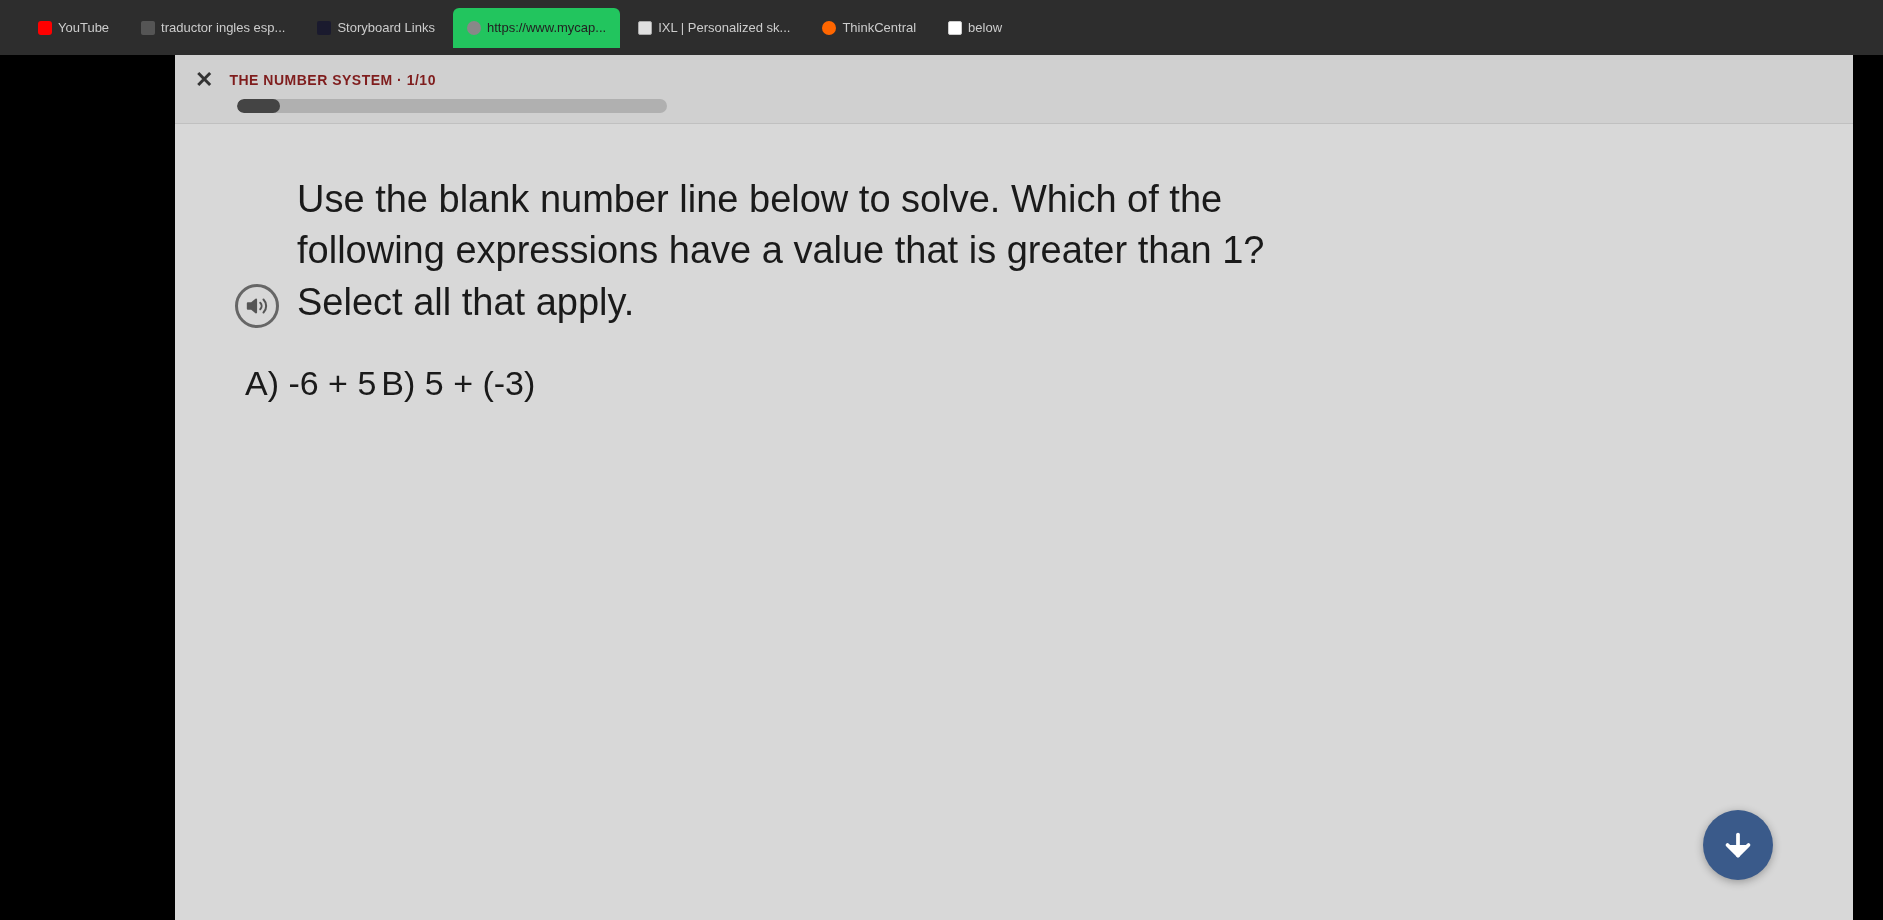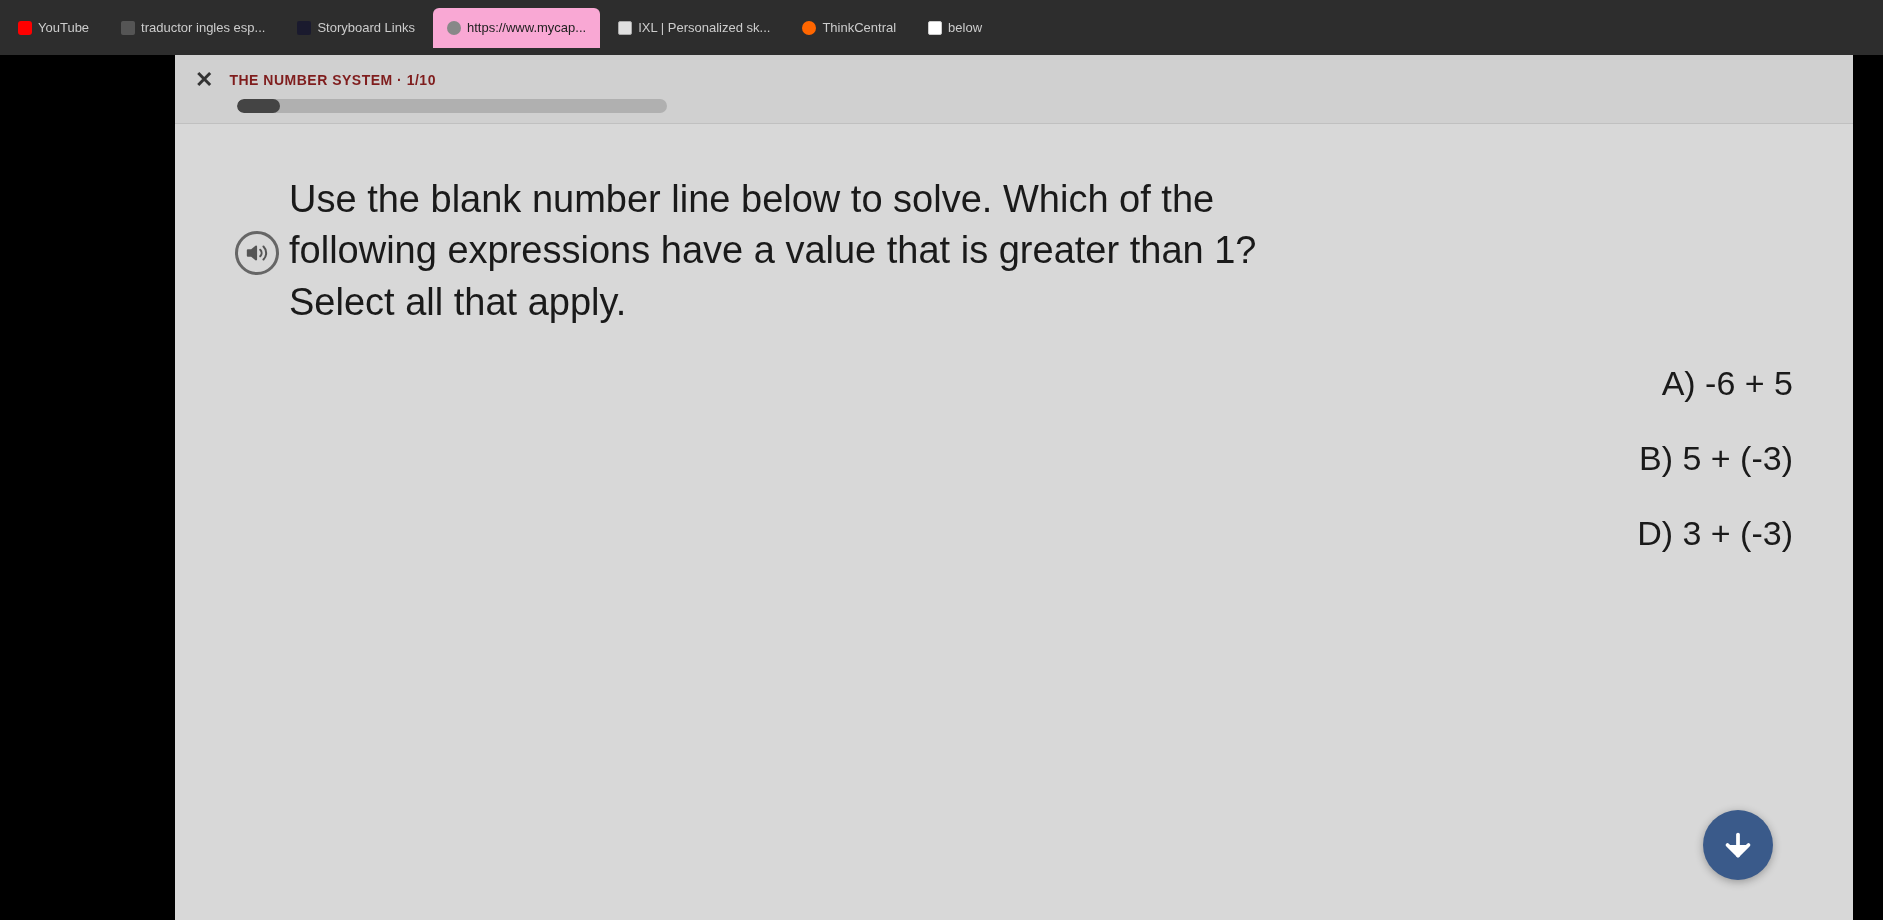--- a/index.html
+++ b/index.html
@@ -13,40 +13,40 @@
       display: flex;
       flex-direction: column;
     }
 
     
     .tab-bar {
       background: #2d2d2d;
       height: 55px;
       display: flex;
       align-items: center;
-      padding: 0 4px;
+      padding: 0 24px;
       gap: 4px;
       flex-shrink: 0;
     }
 
     .tab-item {
       display: flex;
       align-items: center;
       gap: 6px;
       padding: 6px 14px;
       border-radius: 6px 6px 0 0;
       font-size: 13px;
       color: #ccc;
       cursor: pointer;
       white-space: nowrap;
       height: 40px;
     }
 
     .tab-item.active {
-      background: #f9a8d4;
+      background: #22c55e;
       color: #222;
     }
 
     .tab-icon {
       width: 14px;
       height: 14px;
       border-radius: 2px;
       flex-shrink: 0;
     }
 
@@ -135,22 +135,22 @@
       flex: 1;
       padding: 50px 60px 40px 60px;
       display: flex;
       flex-direction: column;
       gap: 30px;
       position: relative;
     }
 
     .question-text-row {
       display: flex;
-      align-items: center;
-      gap: 10px;
+      align-items: flex-end;
+      gap: 18px;
     }
 
     .speaker-icon {
       width: 44px;
       height: 44px;
       border-radius: 50%;
       border: 3px solid #666;
       background: #d8d8d8;
       display: flex;
       align-items: center;
@@ -169,22 +169,22 @@
       font-size: 38px;
       line-height: 1.35;
       color: #1a1a1a;
       font-weight: 400;
       max-width: 1000px;
     }
 
     .answers-area {
       padding-left: 10px;
       display: flex;
-      flex-direction: column;
-      gap: 24px;
+      flex-direction: row;
+      gap: 5px;
       text-align: right;
     }
 
     .answer-item {
       font-size: 34px;
       color: #1a1a1a;
       line-height: 1.5;
     }
 
     
@@ -276,21 +276,20 @@
             <path d="M19.07 4.93a10 10 0 0 1 0 14.14" stroke="#555" fill="none"></path>
           </svg>
         </div>
         <div class="question-text">Use the blank number line below to solve. Which of the following expressions have a value that is greater than 1? Select all that apply.</div>
       </div>
 
       <div class="answers-area">
 
       <div class="answer-item">A)  -6 + 5</div>
           <div class="answer-item">B)  5 + (-3)</div>
-          <div class="answer-item">D)  3 + (-3)</div>
         </div>
 
       <div class="down-arrow-btn">
         <svg viewBox="0 0 24 24" fill="white" stroke="white" stroke-width="2.5" stroke-linecap="round" stroke-linejoin="round">
           <line x1="12" y1="5" x2="12" y2="19"></line>
           <polyline points="19 12 12 19 5 12"></polyline>
         </svg>
       </div>
 
     </div>

